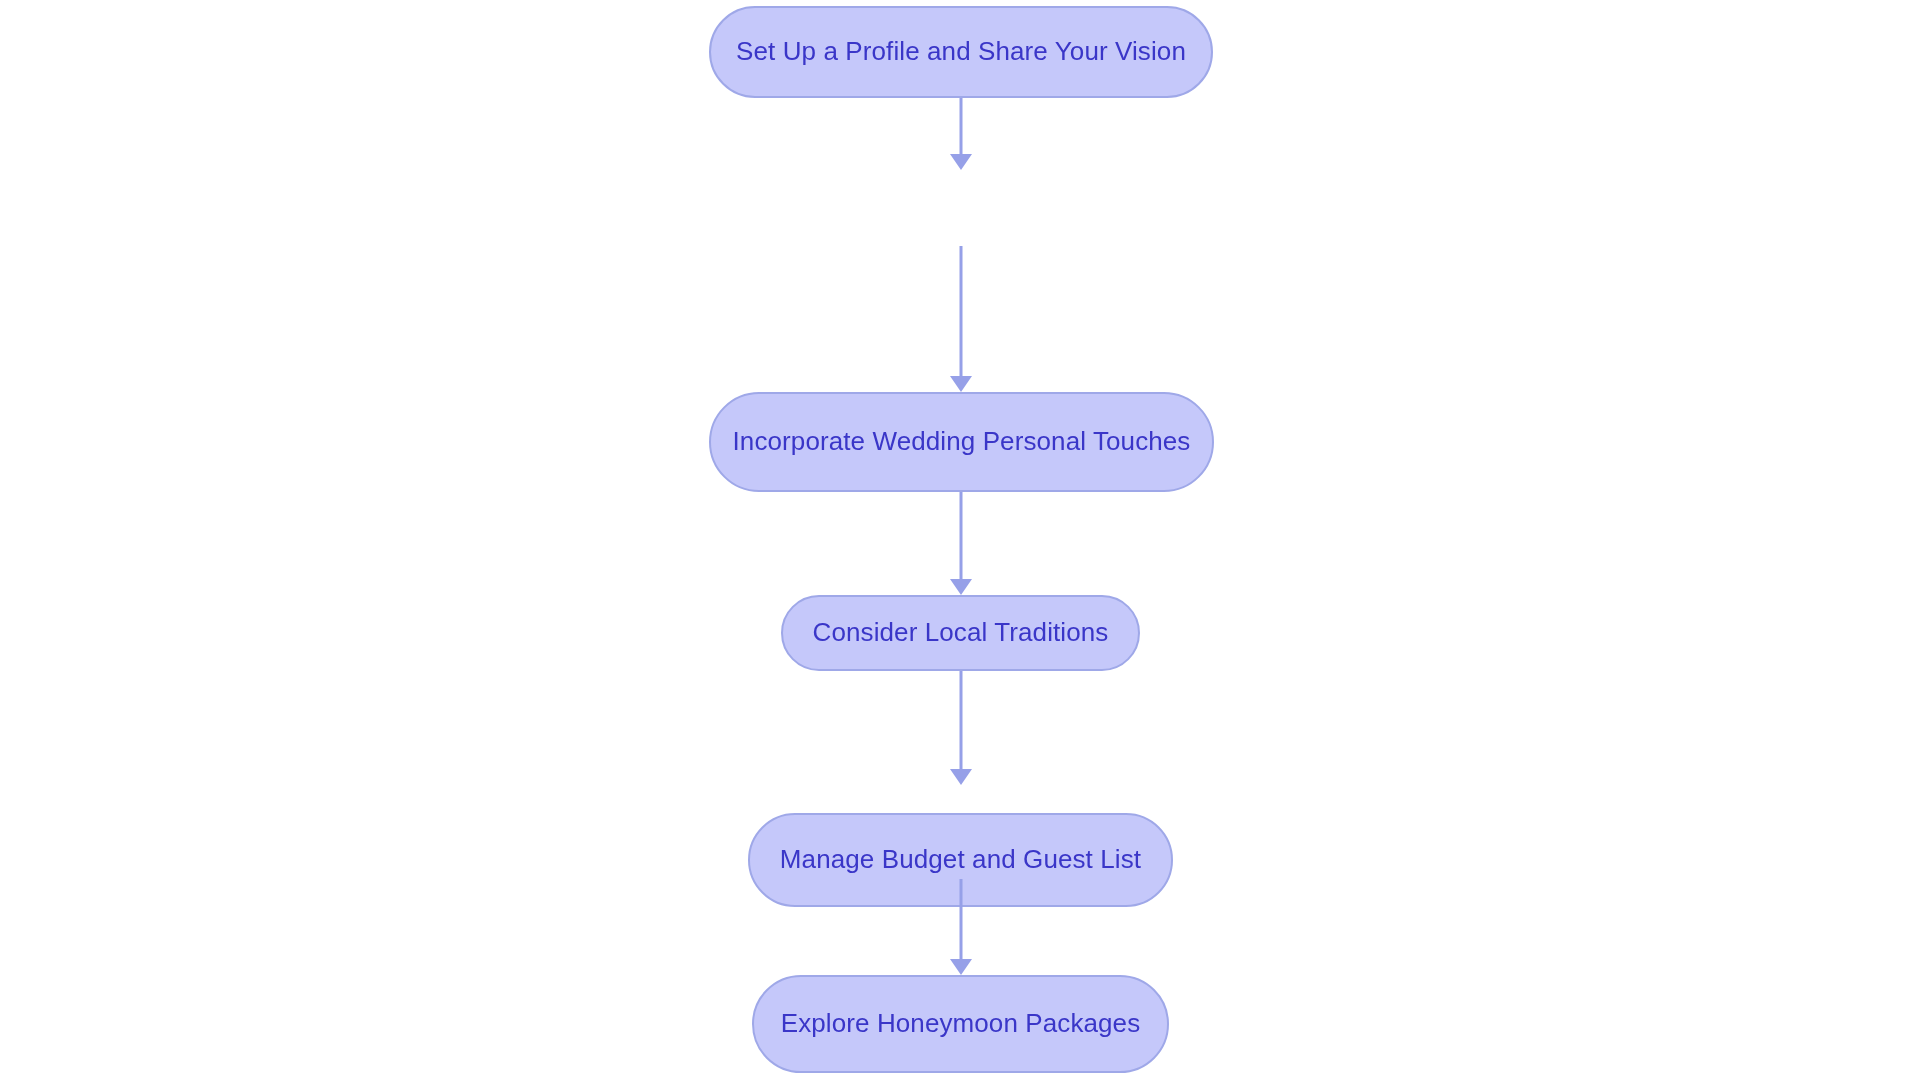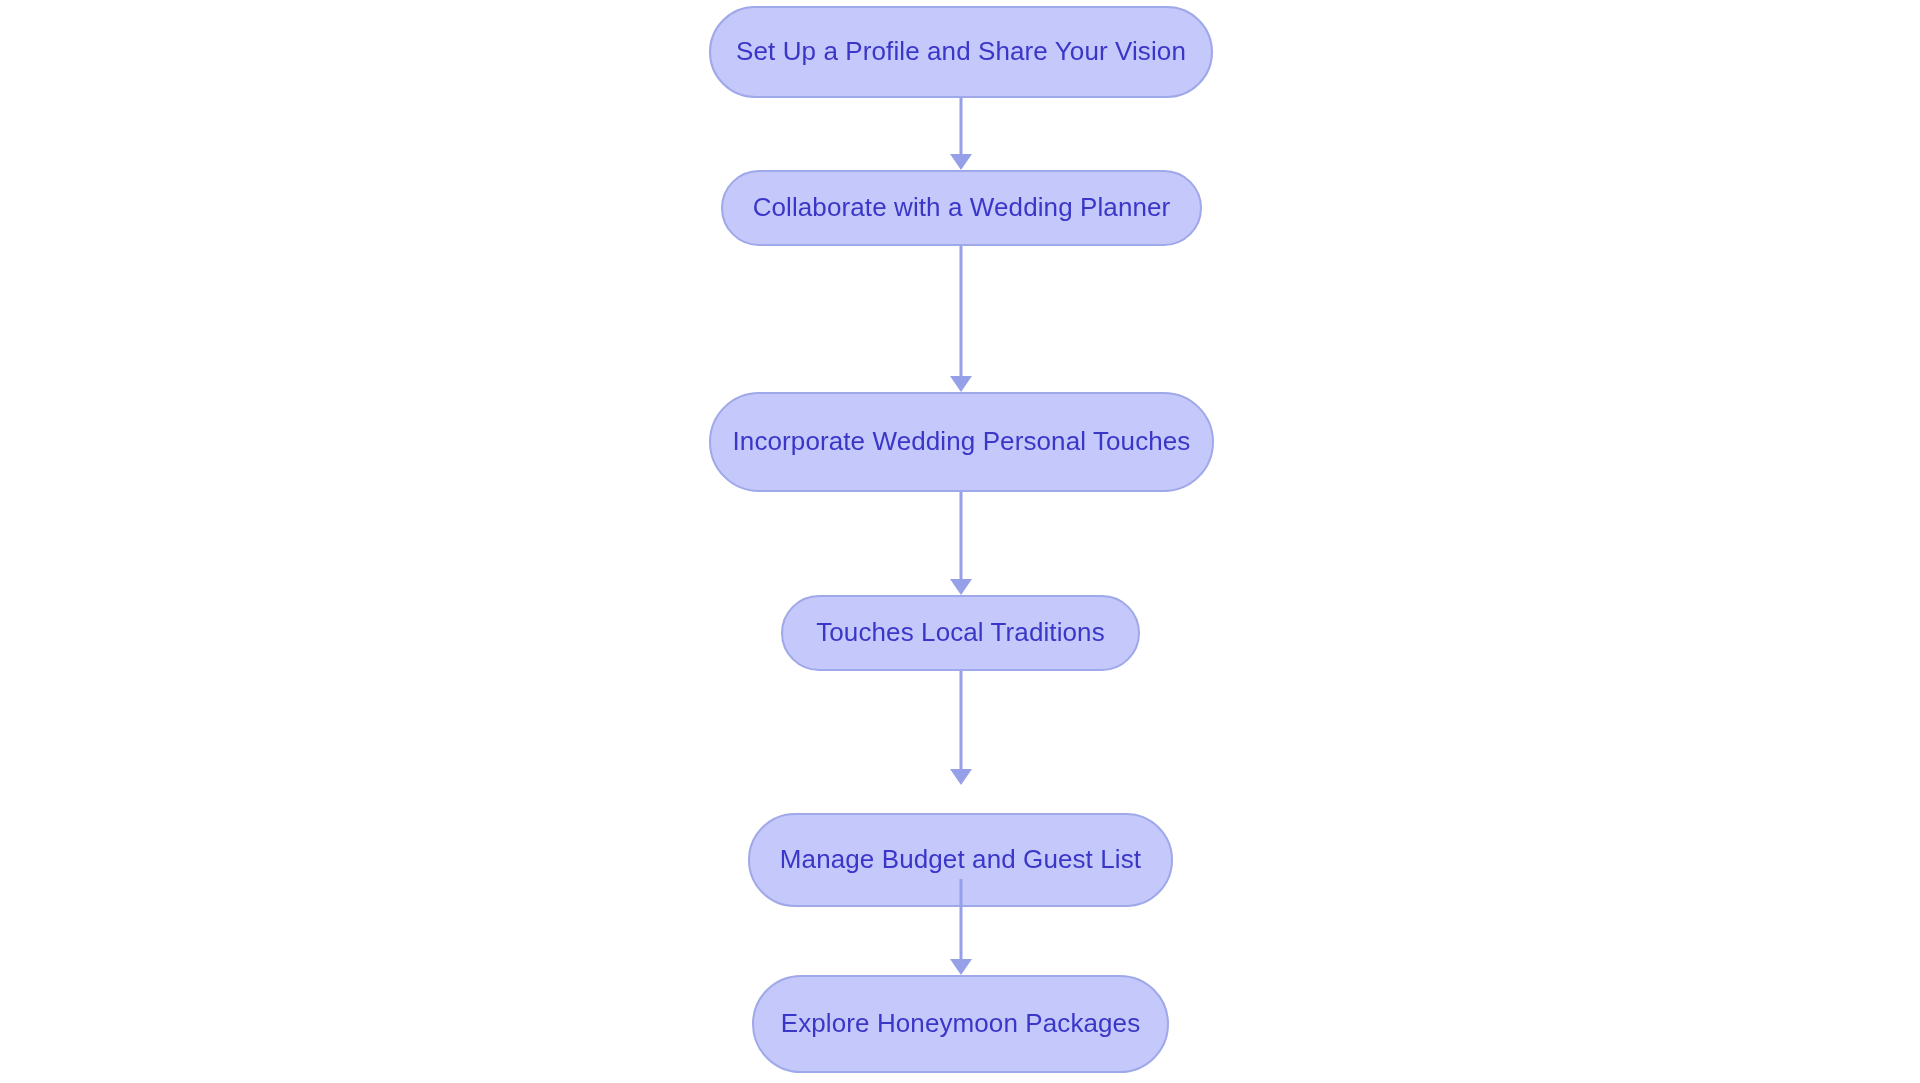--- a/index.html
+++ b/index.html
@@ -76,40 +76,37 @@
 
   <div class="flow-node" style="left:709px; top:6px; width:504px; height:92px;text-align:right;">
     <span class="flow-node-label">Set Up a Profile and Share Your Vision</span>
   </div>
 
   <div class="flow-connector" style="left:947px; top:98px; width:28px; height:72px;">
     <div class="connector-line" style="height:56px;"></div>
     <div class="connector-head" style="top:56px;"></div>
   </div>
 
-  <div class="flow-node" style="left:721px; top:170px; width:481px; height:76px;">
-    <span class="flow-node-label">Collaborate with a Wedding Planner</span>
-  </div>
 
   <div class="flow-connector" style="left:947px; top:246px; width:28px; height:146px;">
     <div class="connector-line" style="height:130px;"></div>
     <div class="connector-head" style="top:130px;"></div>
   </div>
 
   <div class="flow-node" style="left:709px; top:392px; width:505px; height:100px;">
     <span class="flow-node-label">Incorporate Wedding Personal Touches</span>
   </div>
 
   <div class="flow-connector" style="left:947px; top:492px; width:28px; height:103px;">
     <div class="connector-line" style="height:87px;"></div>
     <div class="connector-head" style="top:87px;"></div>
   </div>
 
   <div class="flow-node" style="left:781px; top:595px; width:359px; height:76px;">
-    <span class="flow-node-label">Touches Local Traditions</span>
+    <span class="flow-node-label">Consider Local Traditions</span>
   </div>
 
   <div class="flow-connector" style="left:947px; top:671px; width:28px; height:114px;">
     <div class="connector-line" style="height:98px;"></div>
     <div class="connector-head" style="top:98px;"></div>
   </div>
 
   <div class="flow-node" style="left:748px; top:785px; width:425px; height:94px;margin-top:28px;">
     <span class="flow-node-label">Manage Budget and Guest List</span>
   </div>

